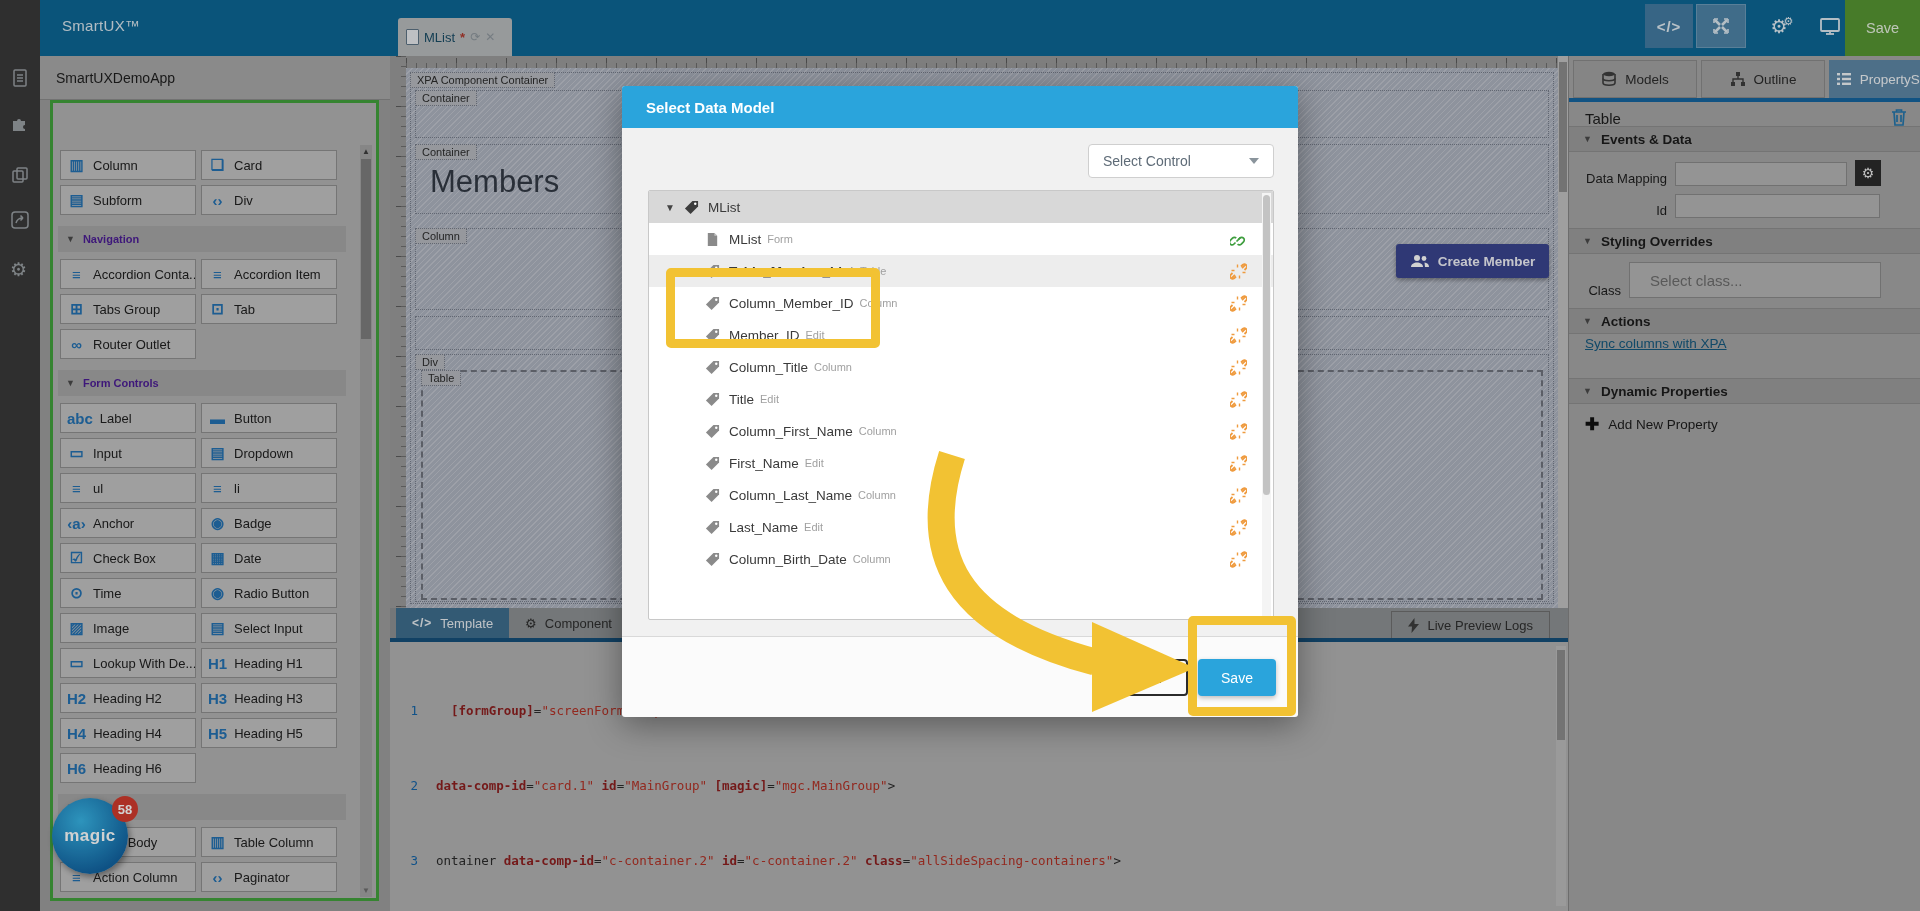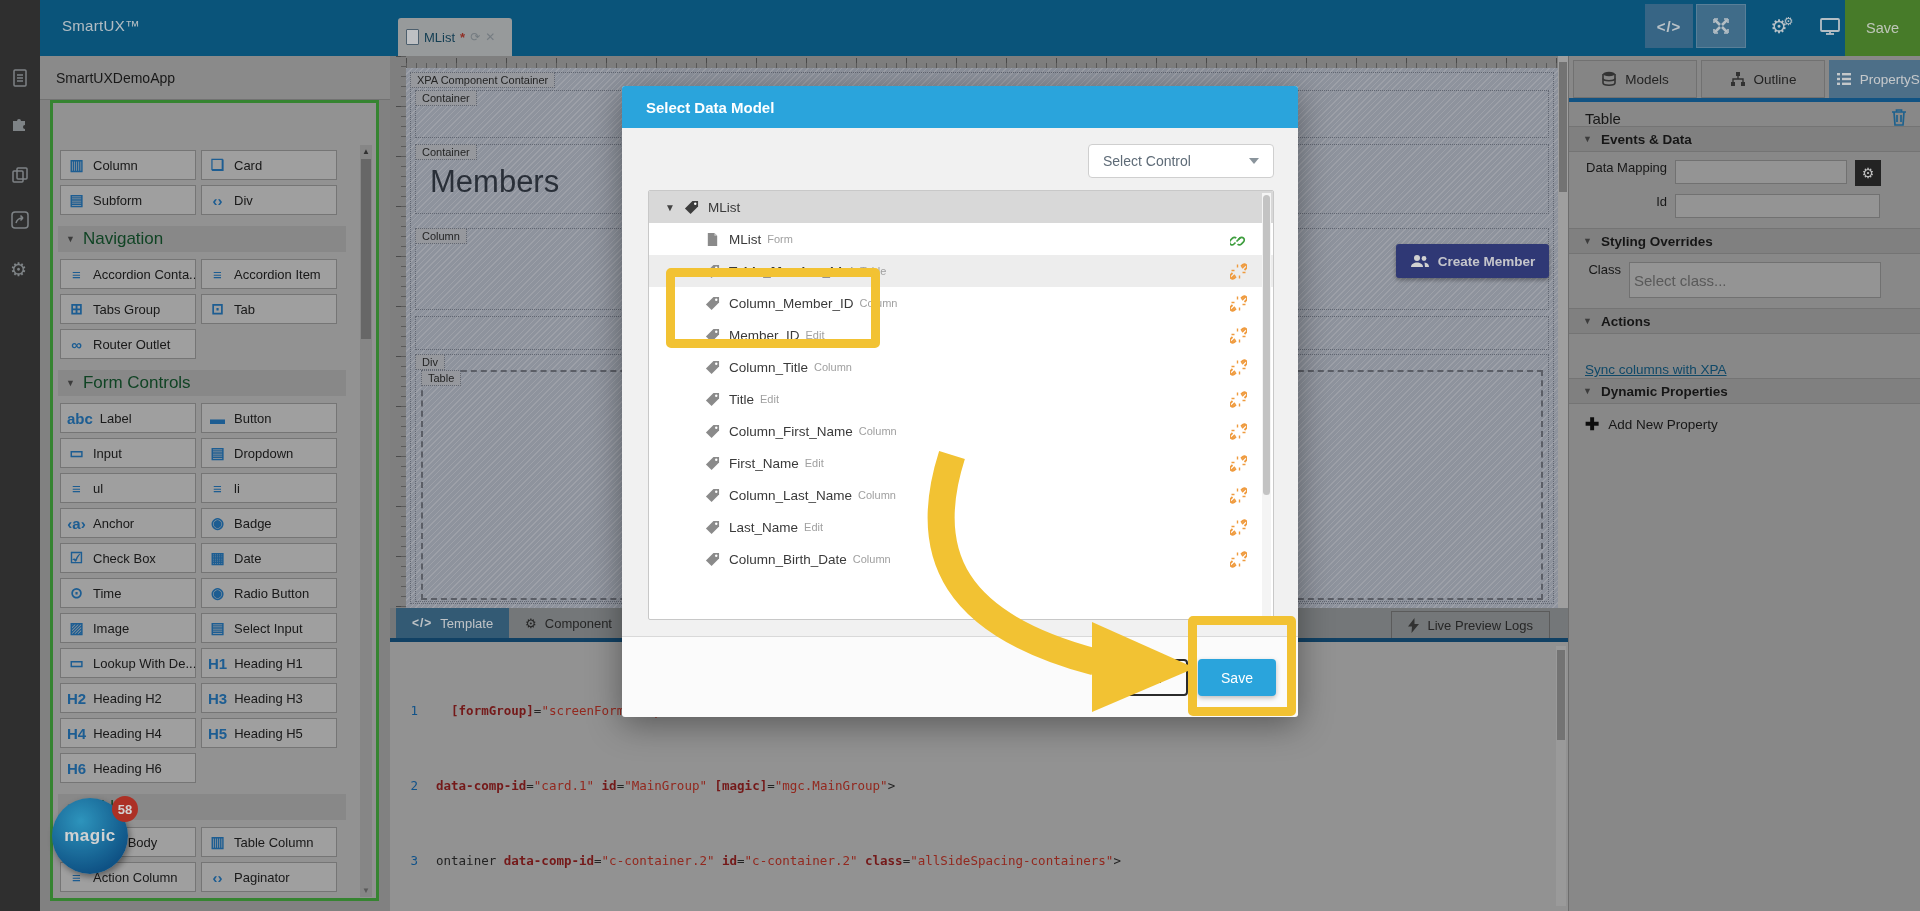--- a/index.html
+++ b/index.html
@@ -43,21 +43,21 @@
   .uxw-header svg{width:18px;height:18px;margin-left:10px;}
   .wlist{position:absolute;left:7px;top:42px;width:283px;display:grid;
     grid-template-columns:136px 136px;column-gap:5px;row-gap:5px;padding-top:5px;}
   .k-widget{height:30px;background:#c3c3c3;border:1px solid #8f8f8f;display:flex;align-items:center;
     padding:0 6px;box-sizing:border-box;gap:7px;overflow:hidden;white-space:nowrap;}
   .w-glyph{min-width:19px;height:19px;display:flex;align-items:center;justify-content:center;
     color:#2472b2;font-size:15px;font-weight:bold;flex:none;}
   .w-label{font-size:13px;color:#202020;}
   .k-header{grid-column:1/-1;height:26px;margin:6px 0 2px -2px;width:288px;background:#a6a6a6;
     display:flex;align-items:center;padding-left:8px;box-sizing:border-box;gap:8px;}
-  .k-header .w-label{font-weight:normal;font-size:17px;color:#14532d;}
+  .k-header .w-label{font-weight:bold;font-size:11px;color:#4c1d95;}
   .w-caret{color:#4a4a4a;font-size:9px;}
   .side-scroll{position:absolute;right:4px;top:42px;width:12px;height:752px;background:#a4a4a4;}
   .side-scroll .thumb{position:absolute;left:1px;top:14px;width:10px;height:180px;background:#7e7e7e;}
   .side-scroll .up{position:absolute;left:2px;top:2px;font-size:8px;color:#3d3d3d;}
   .side-scroll .dn{position:absolute;left:2px;bottom:2px;font-size:8px;color:#6e6e6e;}
 
   
   .magic{left:52px;top:798px;width:76px;height:76px;border-radius:50%;z-index:40;
     background:radial-gradient(circle at 38% 30%,#38b5e6,#1264a2 75%);box-shadow:2px 3px 6px rgba(0,0,0,.4);
     display:flex;align-items:center;justify-content:center;}
@@ -112,27 +112,27 @@
     border:1px solid #8a8a8a;background:#a3a3a3;box-sizing:border-box;overflow:hidden;white-space:nowrap;}
   .ptab svg{width:16px;height:16px;flex:none;}
   .ptab.active{background:#5f88a7;color:#f0f4f7;border-color:#5f88a7;}
   .punder{position:absolute;left:0;top:42px;width:352px;height:4px;background:#1566a0;}
   .ptitle{position:absolute;left:16px;top:54px;font-size:15px;color:#1d1d1d;}
   .ptrash{position:absolute;right:14px;top:52px;}
   .psec{position:absolute;left:0;width:352px;height:26px;background:#9d9d9d;border-top:1px solid #8e8e8e;
     border-bottom:1px solid #8e8e8e;display:flex;align-items:center;padding-left:14px;box-sizing:border-box;gap:9px;}
   .psec .w-caret{font-size:9px;color:#4a4a4a;}
   .psec .ptext{font-size:13.5px;font-weight:bold;color:#1c1c1c;}
-  .prow{position:absolute;left:0;width:320px;display:flex;align-items:flex-start;}
+  .prow{position:absolute;left:0;width:320px;display:flex;align-items:flex-end;}
   .plabel{width:90px;text-align:right;font-size:13px;color:#1d1d1d;flex:none;margin-left:8px;}
   .pinput{flex:1;height:22px;background:#b5b5b5;border:1px solid #8a8a8a;margin:0 8px;}
   .pgear{width:26px;height:26px;background:#2b2b2b;color:#e8e8e8;display:flex;align-items:center;
     justify-content:center;font-size:14px;margin-right:8px;flex:none;}
   .pclass{flex:1;height:36px;background:#b5b5b5;border:1px solid #8a8a8a;margin:0 8px;display:flex;
-    align-items:center;padding-left:4px;font-size:15px;color:#6d6d6d;box-sizing:border-box;}
+    align-items:center;padding-left:20px;font-size:15px;color:#6d6d6d;box-sizing:border-box;}
   .plink{position:absolute;left:16px;font-size:13.5px;color:#14597f;text-decoration:underline;}
   .paddprop{position:absolute;left:16px;display:flex;align-items:center;gap:9px;font-size:13.5px;color:#1c1c1c;}
   .paddprop .plus{font-size:17px;font-weight:bold;color:#111;}
 
   
   .backdrop{left:0;top:0;width:1920px;height:911px;background:rgba(0,0,0,.18);z-index:45;}
   .modal{left:622px;top:86px;width:676px;height:630px;background:#f1f1f1;border-radius:3px;z-index:50;
     box-shadow:0 8px 34px rgba(0,0,0,.4);}
   .m-header{position:absolute;left:0;top:0;width:676px;height:42px;background:#2aa4dc;border-radius:3px 3px 0 0;
     display:flex;align-items:center;padding-left:24px;box-sizing:border-box;color:#fff;font-size:15px;font-weight:bold;}
@@ -639,21 +639,21 @@
     <div class="prow" style="top:206px;">
       <span class="plabel" style="width:44px;">Class</span>
       <div class="pclass">
           <span>Select class...</span>
         </div>
     </div>
     <div class="psec" style="top:252px;">
       <span class="w-caret">▼</span>
       <span class="ptext">Actions</span>
     </div>
-    <div class="plink" style="top:306px;">Sync columns with XPA</div>
+    <div class="plink" style="top:280px;">Sync columns with XPA</div>
     <div class="psec" style="top:322px;">
       <span class="w-caret">▼</span>
       <span class="ptext">Dynamic Properties</span>
     </div>
     <div class="paddprop" style="top:358px;">
       <span class="plus">✚</span>
       <span>Add New Property</span>
     </div>
   </div>
 

